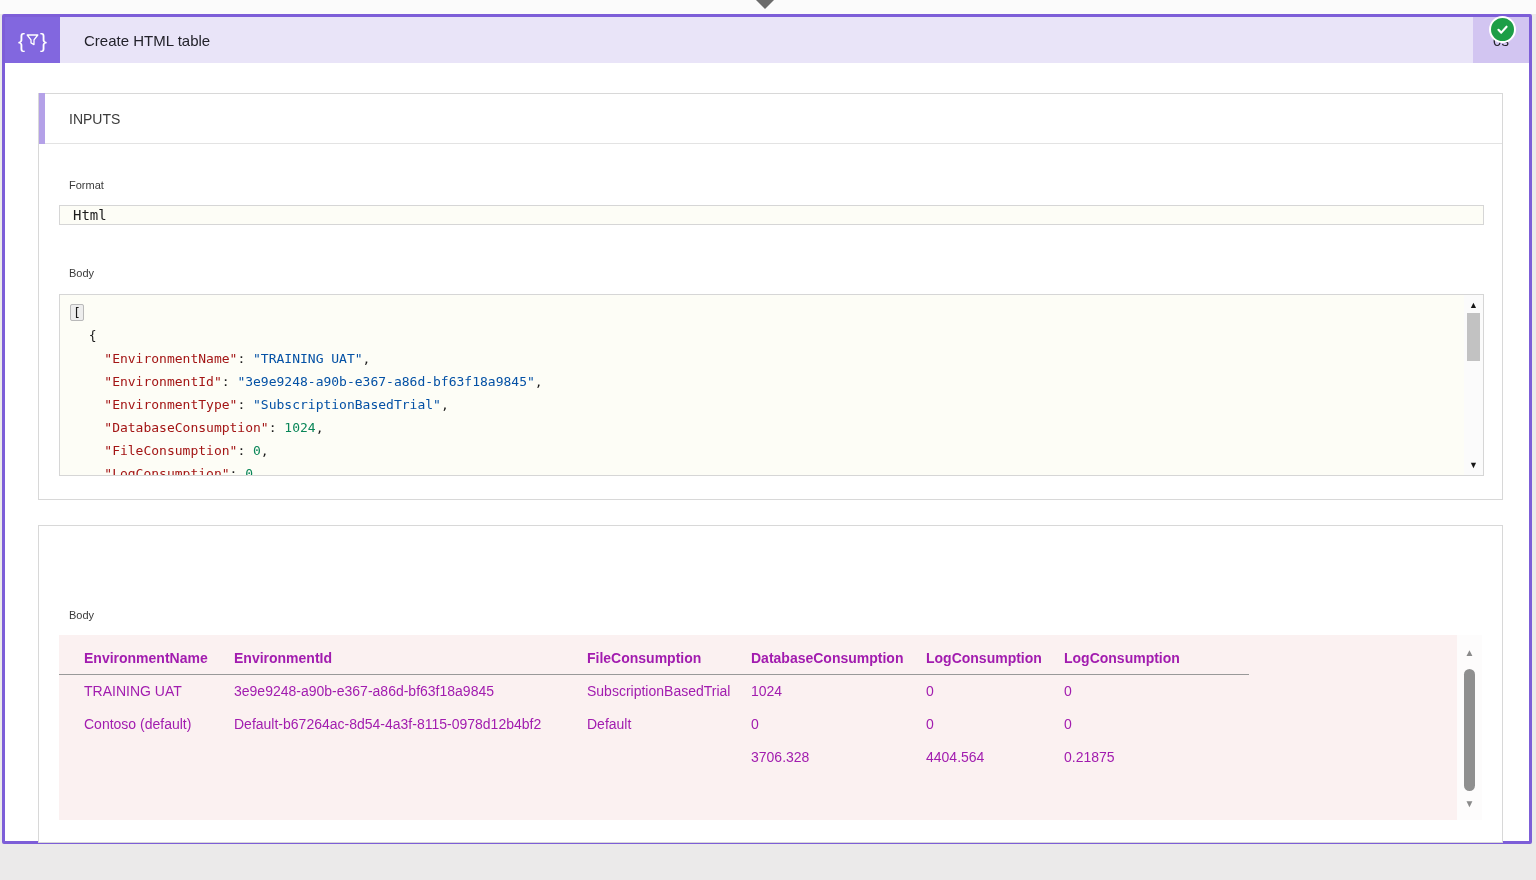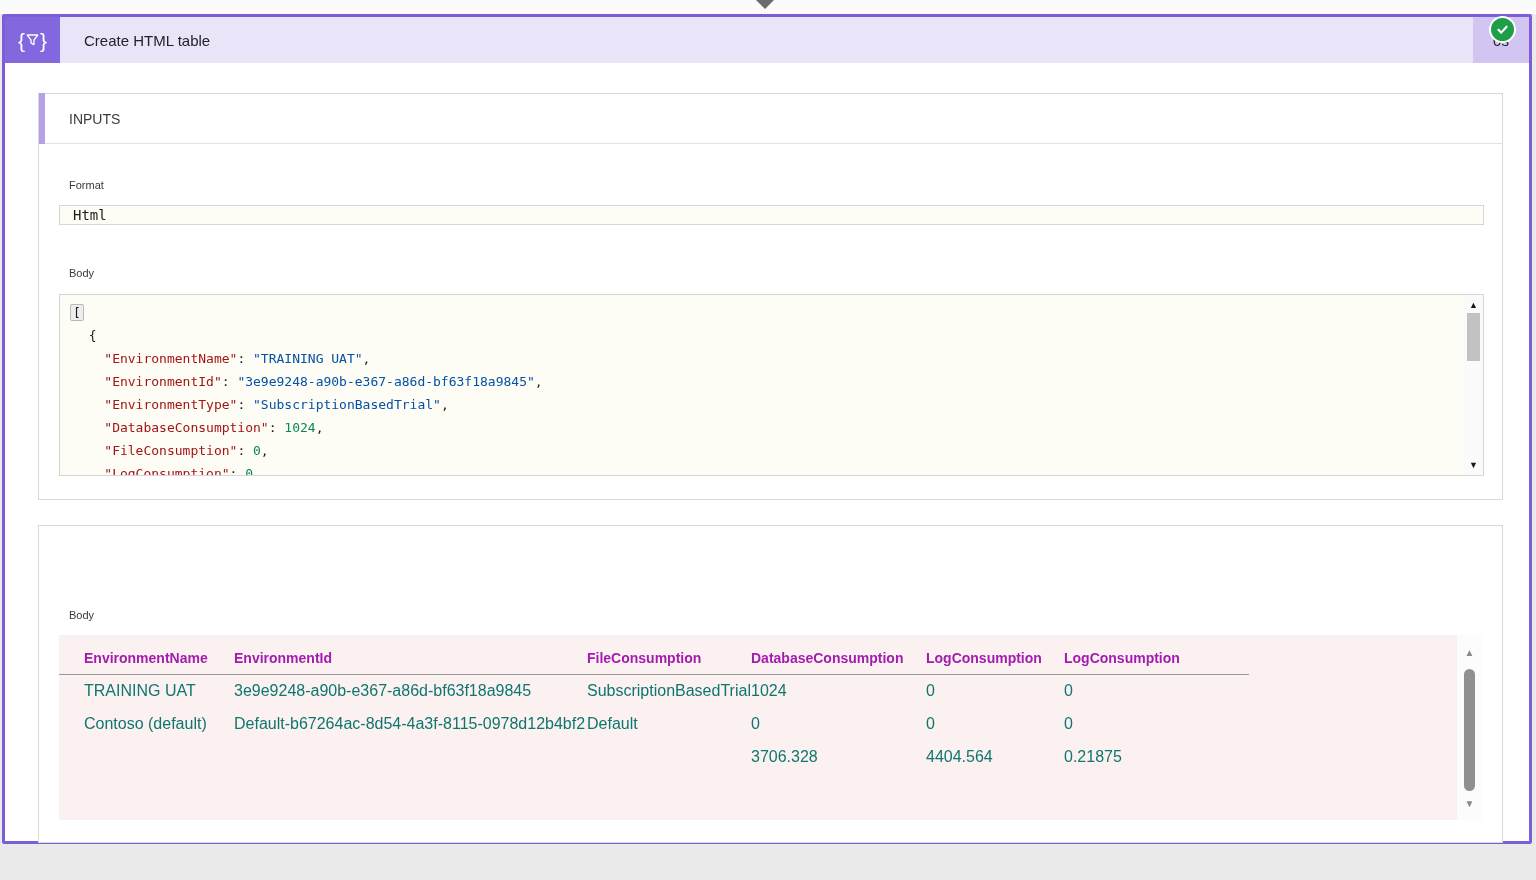--- a/index.html
+++ b/index.html
@@ -71,21 +71,21 @@
   .vscroll .arr-up { top:3px; } .vscroll .arr-down { bottom:3px; }
   .vscroll .thumb { position:absolute; left:3px; top:18px; width:13px; height:48px; background:#c2c2c2; }
 
   
   .body-label { top:83px; }
   .body-table-box { position:absolute; left:20px; top:109px; width:1423px; height:185px;
     background:#fbf1f1; overflow:hidden; }
   table.body-table { border-collapse:collapse; margin-top:9px; table-layout:fixed; width:1190px; }
   table.body-table th { text-align:left; font-size:14px; font-weight:700; color:#a21caf;
     padding:6px 0 8px 0; border-bottom:1px solid #999999; white-space:nowrap; overflow:hidden; }
-  table.body-table td { font-size:16px; color:#0f766e; height:33px; padding:0; vertical-align:middle;
+  table.body-table td { font-size:14px; color:#a21caf; height:33px; padding:0; vertical-align:middle;
     white-space:nowrap; overflow:hidden; }
   table.body-table th:nth-child(1), table.body-table td:nth-child(1){ width:175px; padding-left:25px; }
   table.body-table th:nth-child(2), table.body-table td:nth-child(2){ width:353px; }
   table.body-table th:nth-child(3), table.body-table td:nth-child(3){ width:164px; }
   table.body-table th:nth-child(4), table.body-table td:nth-child(4){ width:175px; }
   table.body-table th:nth-child(5), table.body-table td:nth-child(5){ width:138px; }
   table.body-table th:nth-child(6), table.body-table td:nth-child(6){ width:185px; }
 
   
   .pill-scroll { position:absolute; right:0; top:0; bottom:0; width:25px; background:#fdfcfc; }

